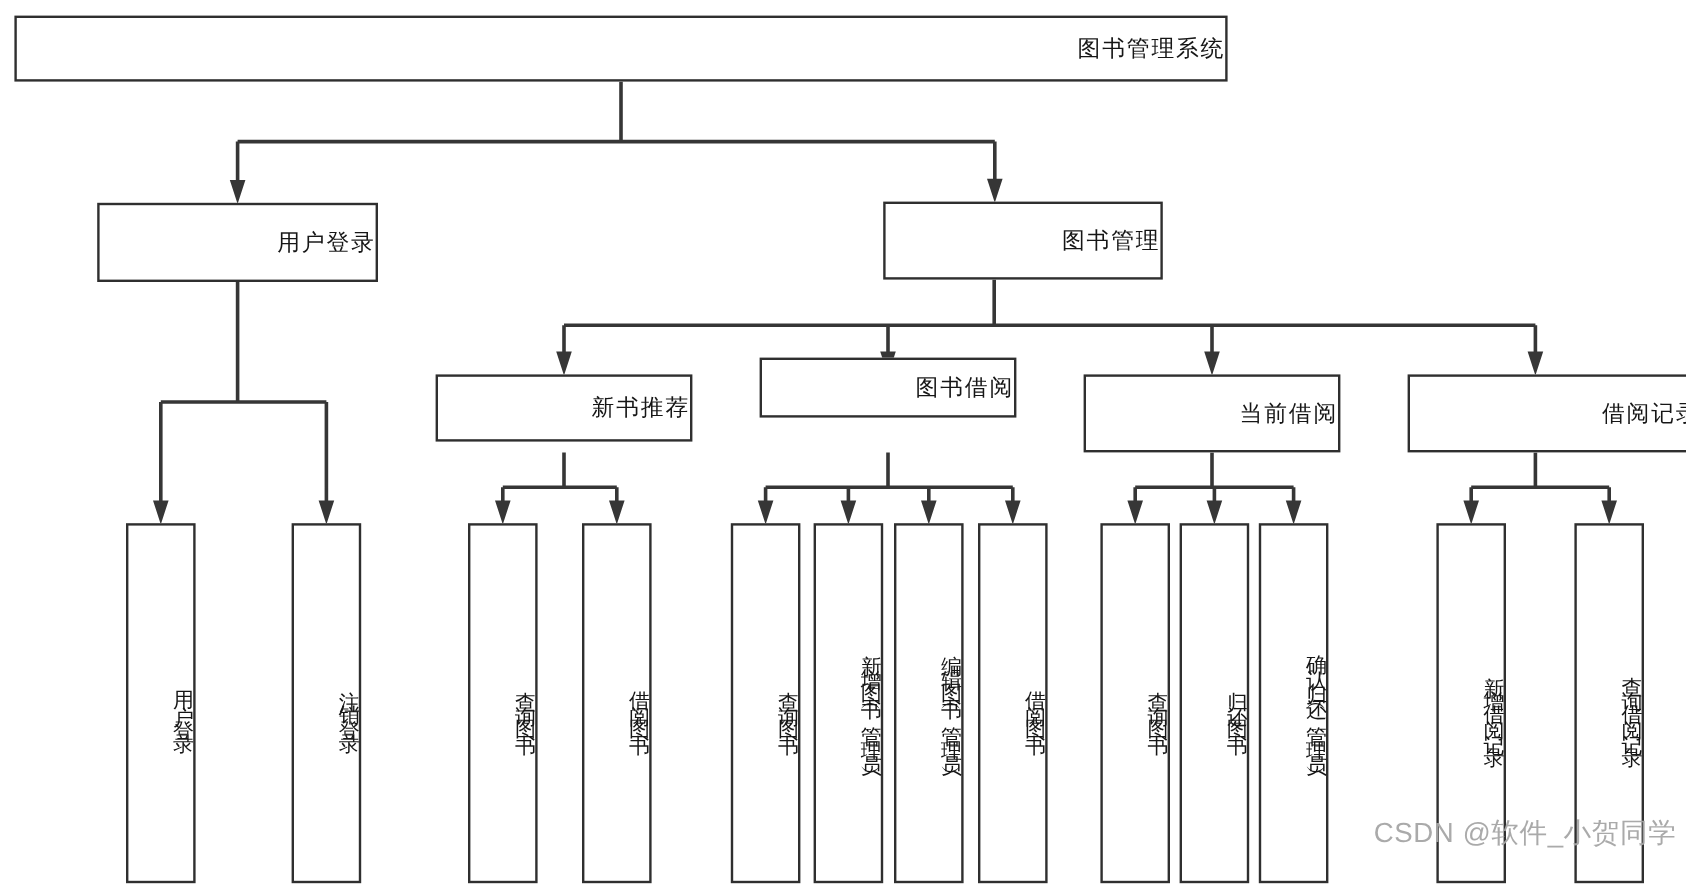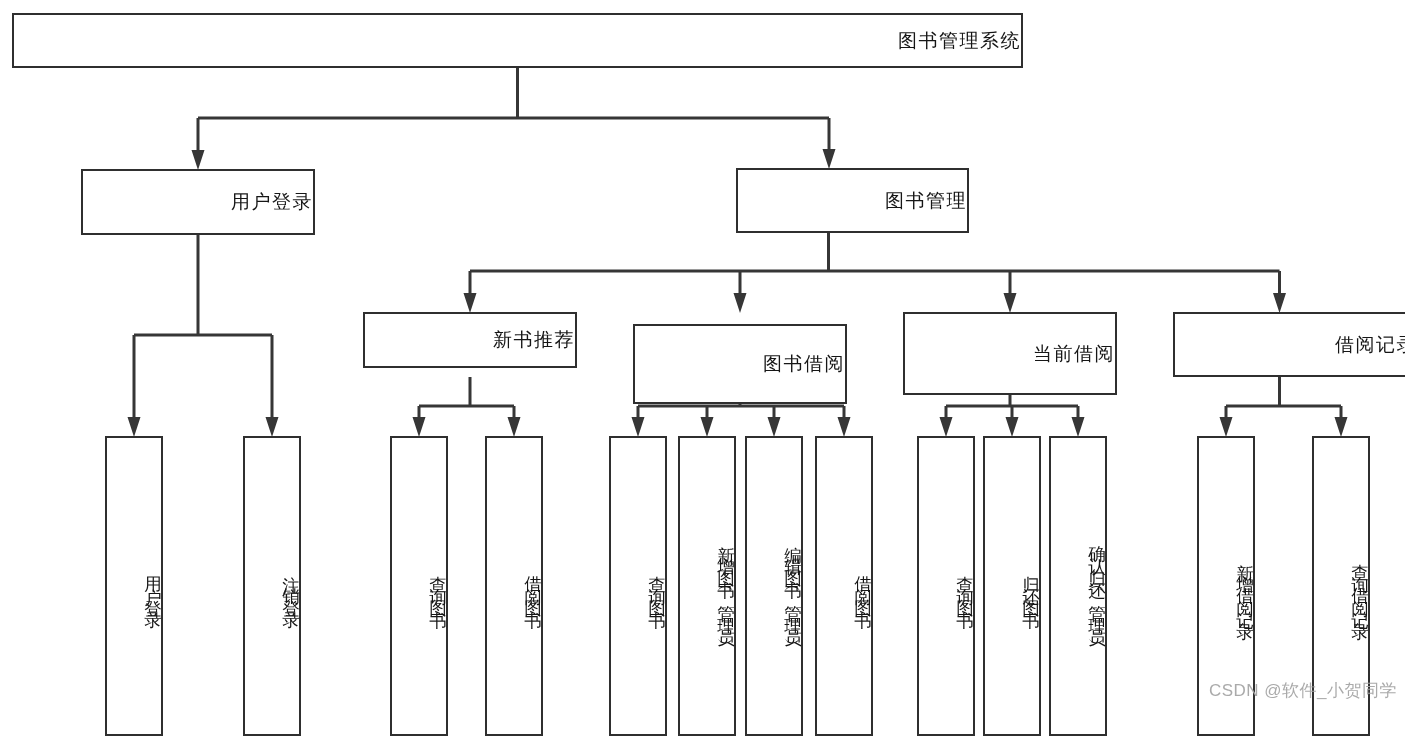--- a/index.html
+++ b/index.html
@@ -31,36 +31,36 @@
     font-size:17.5px;
     line-height:1;
     letter-spacing:12px;
     white-space:nowrap;
   }
   
   .n-root          {left:12px;  top:13px;  width:1011px; height:55px;}
   .n-user-login    {left:81px;  top:169px; width:234px;  height:66px;}
   .n-book-mgmt     {left:712px; top:168px; width:233px;  height:65px;margin-left:24px;}
   .n-new-book      {left:363px; top:312px; width:214px;  height:56px;}
-  .n-book-borrow   {left:633px; top:324px; width:214px;  height:80px;}
-  .n-current-borrow{left:903px; top:312px; width:214px;  height:83px;}
+  .n-book-borrow   {left:633px; top:298px; width:214px;  height:50px;}
+  .n-current-borrow{left:903px; top:312px; width:214px;  height:65px;}
   .n-borrow-records{left:1173px;top:312px; width:246px;  height:65px;}
   .leaf{top:436px;width:58px;height:300px;}
   .l-1 {left:105px;}  .l-2 {left:243px;}
   .l-3 {left:390px;}  .l-4 {left:485px;}
   .l-5 {left:609px;}  .l-6 {left:678px;}
   .l-7 {left:745px;}  .l-8 {left:815px;}
   .l-9 {left:917px;}  .l-10{left:983px;}
   .l-11{left:1049px;} .l-12{left:1197px;}
   .l-13{left:1312px;}
   .watermark{
     position:absolute;
     right:8px;top:679px;
     z-index:3;
-    font-size:17px;
+    font-size:23px;
     color:rgba(165,165,165,0.95);
     letter-spacing:0.5px;
     white-space:nowrap;
   }
 </style>
 </head>
 <body>
 
 <div class="canvas">
 

